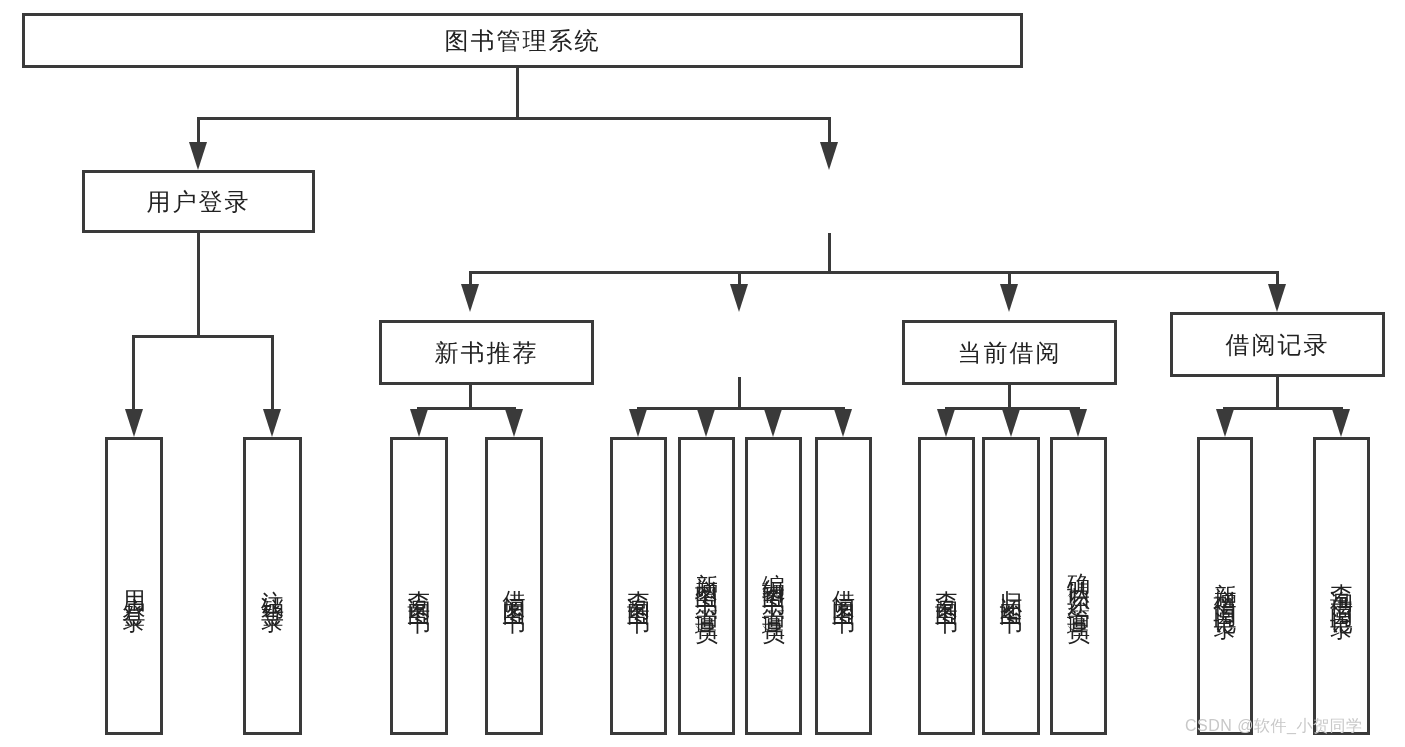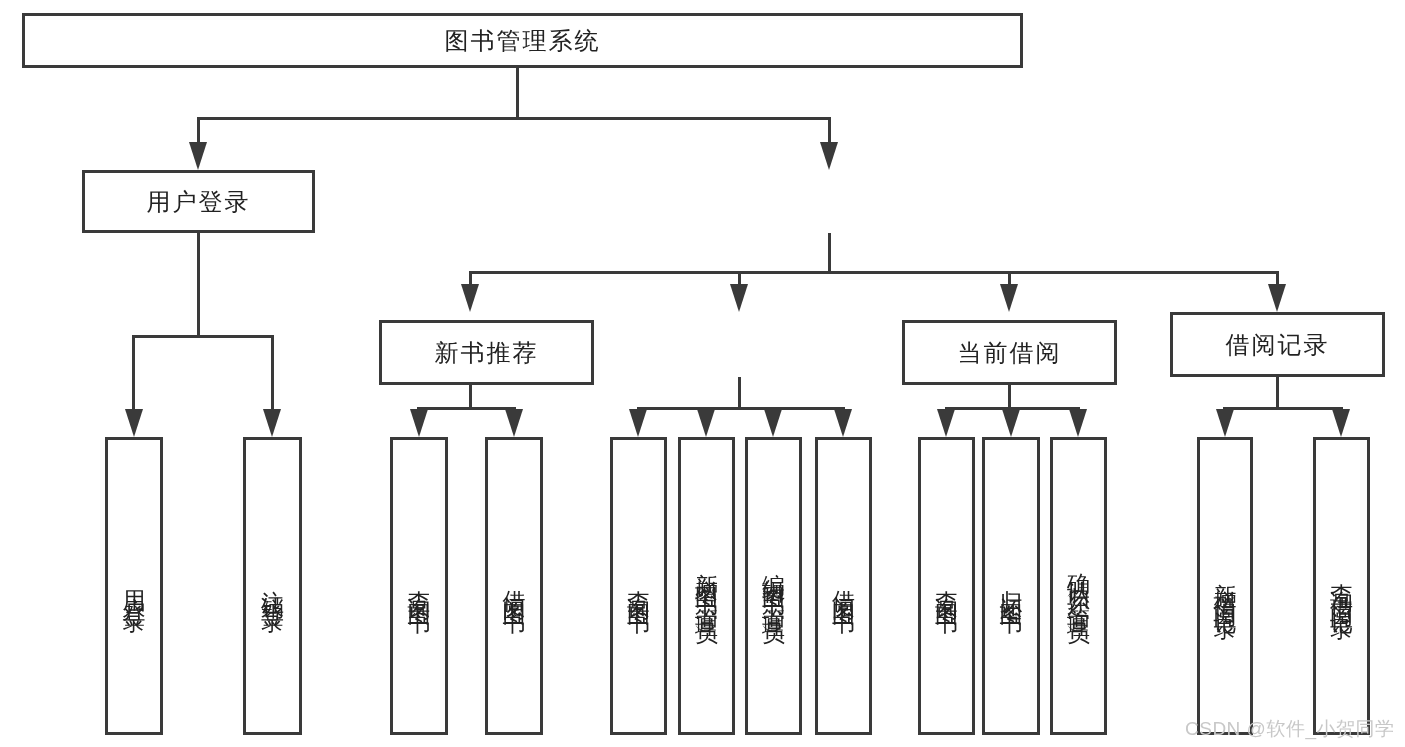--- a/index.html
+++ b/index.html
@@ -19,21 +19,21 @@
   .h,.v{position:absolute;background:#3a3a3a;}
   .h{height:3px;}
   .v{width:3px;}
   .a{
     position:absolute;width:0;height:0;
     border-left:9px solid transparent;border-right:9px solid transparent;
     border-top:28px solid #3a3a3a;
   }
   #watermark{
     position:absolute;left:1185px;top:716px;z-index:10;
-    color:#c8c8c8;font-size:19px;letter-spacing:0.5px;white-space:nowrap;
+    color:#c8c8c8;font-size:16px;letter-spacing:0.5px;white-space:nowrap;
   }
 </style>
 </head>
 <body>
 
 <div id="canvas">
 
   <div class="v" style="left:516px;top:68px;height:51px;"></div>
   <div class="h" style="left:197px;top:117px;width:634px;"></div>
   <div class="v" style="left:197px;top:117px;height:26px;"></div>

